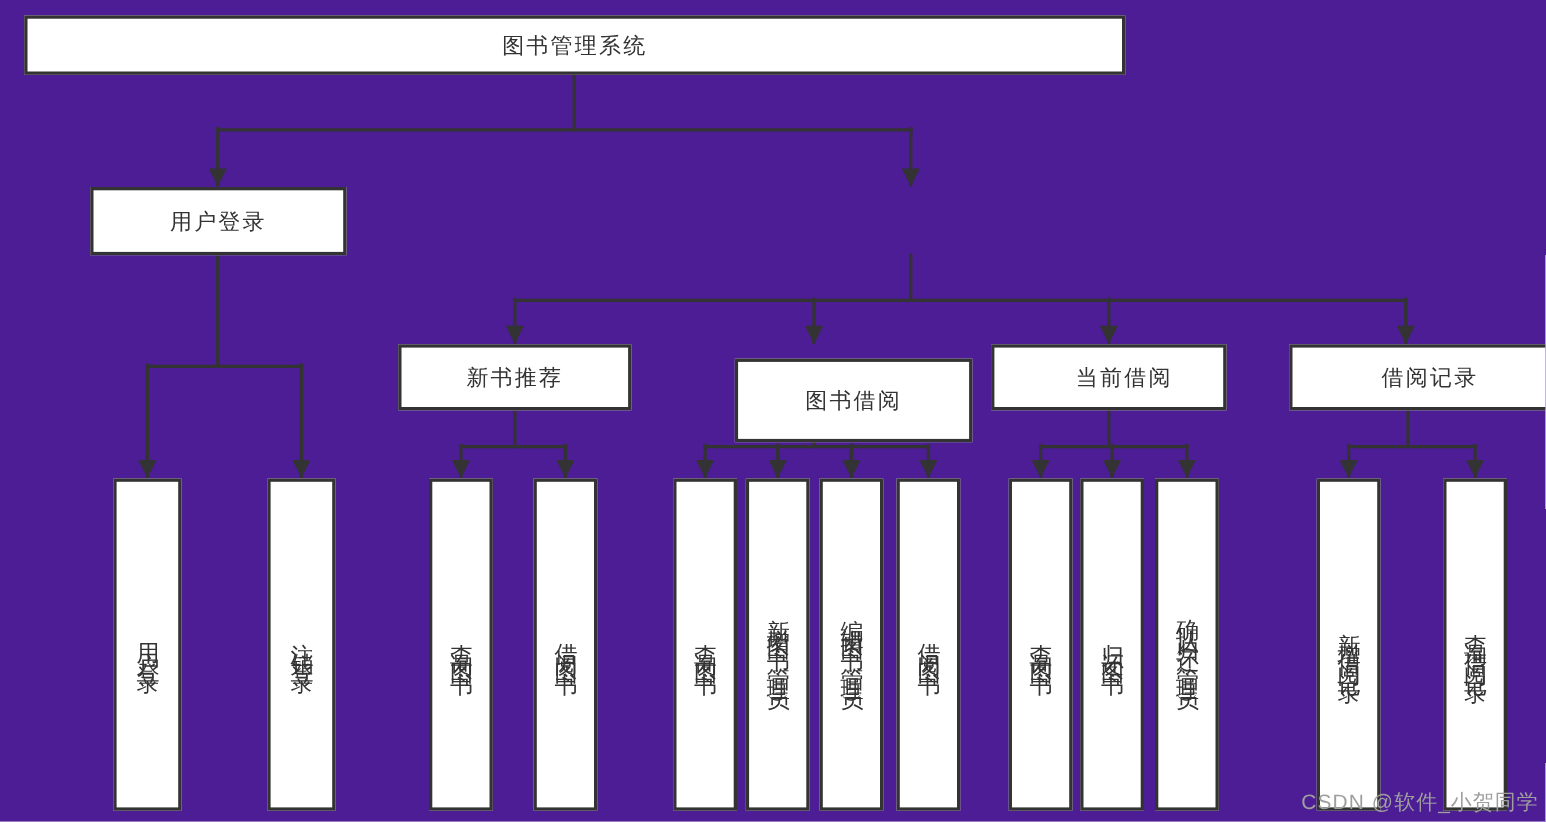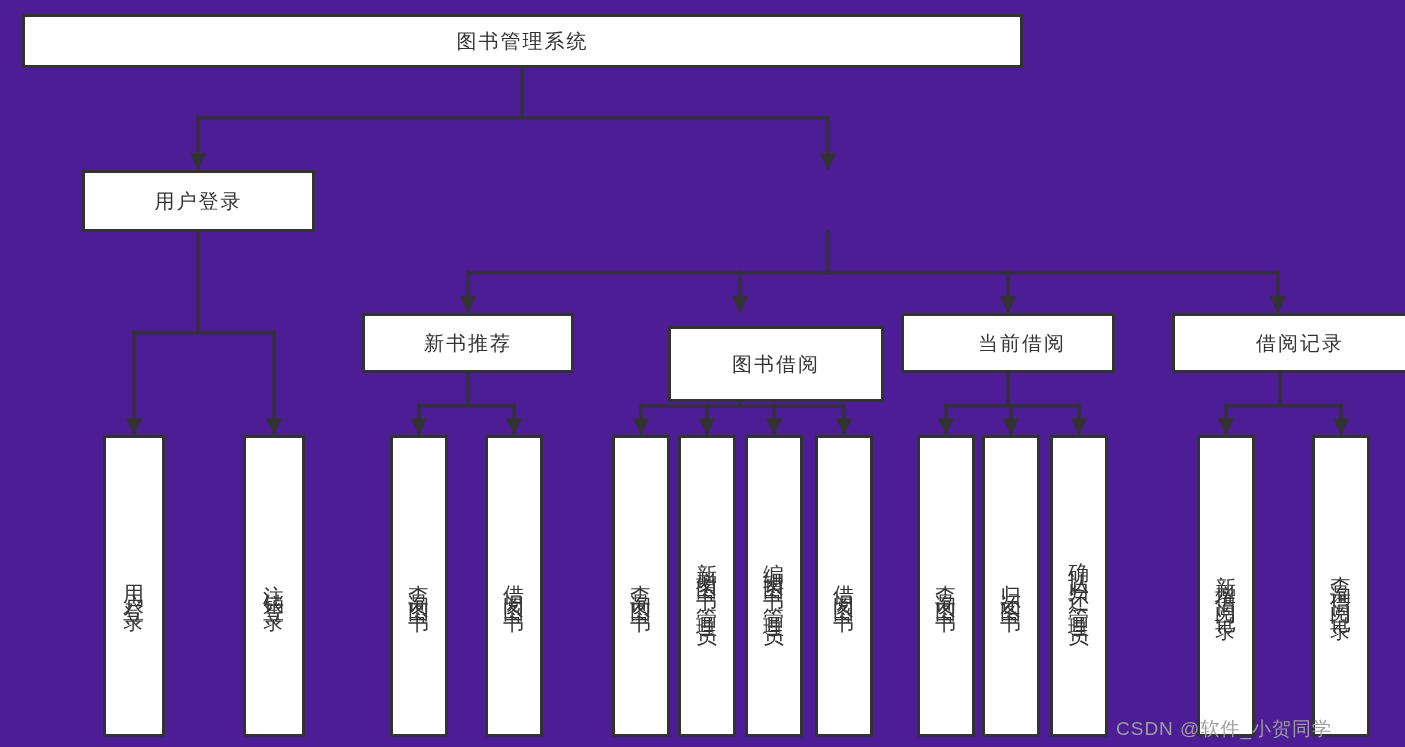--- a/index.html
+++ b/index.html
@@ -15,21 +15,21 @@
     display:flex; align-items:center; justify-content:center;
     color:#333333; font-size:20px; letter-spacing:2px;
     white-space:nowrap;
   }
   .vbox { font-size:21px; letter-spacing:0; }
   .vbox .vtext {
     writing-mode:vertical-lr; text-orientation:mixed;
     letter-spacing:9px; line-height:1; white-space:nowrap;
   }
   #watermark {
-    position:absolute; left:1116px; top:716px;
+    position:absolute; left:1183px; top:716px;
     font-size:19px; color:#9e9e9e; letter-spacing:1px;
     white-space:nowrap;
   }
 </style>
 </head>
 <body>
 
 <div id="stage">
 
   <svg id="wires" viewBox="0 0 1405 747" xmlns="http://www.w3.org/2000/svg">

